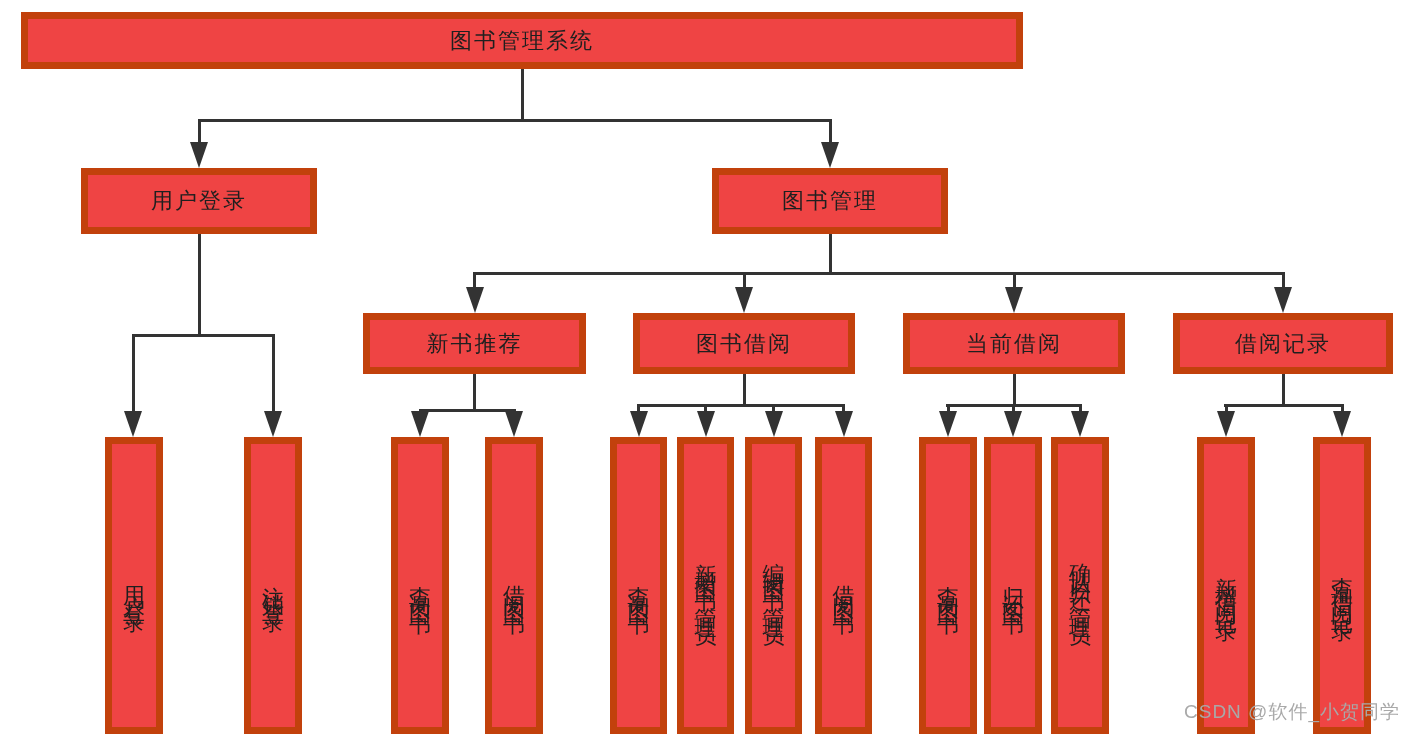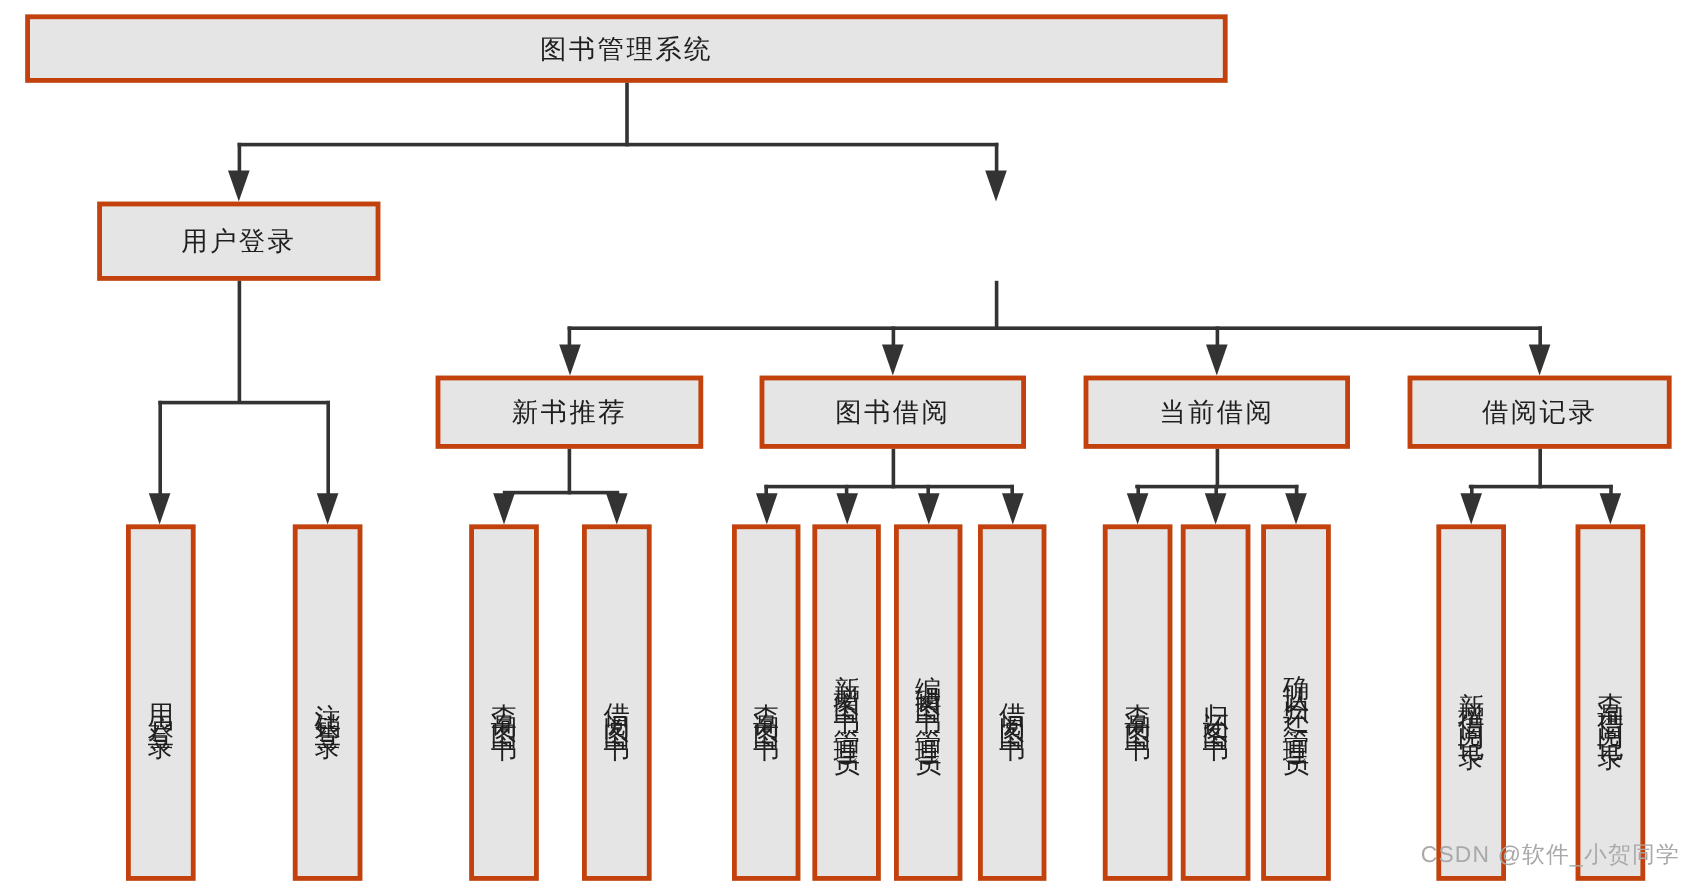--- a/index.html
+++ b/index.html
@@ -1,21 +1,21 @@
 <!DOCTYPE html>
 <html><head>
 <meta charset="utf-8">
 <style>
   html,body{margin:0;padding:0;background:#ffffff;}
   #stage{
     position:relative;width:1405px;height:747px;background:#ffffff;overflow:hidden;
     font-family:"Liberation Sans","DejaVu Sans",sans-serif;color:#1f1f1f;
   }
   .box{
-    position:absolute;border:4px solid #c2410c;background:#e5e5e5;box-sizing:border-box;
+    position:absolute;border:7px solid #c2410c;background:#ef4444;box-sizing:border-box;
     display:flex;align-items:center;justify-content:center;
     font-size:22px;letter-spacing:2px;white-space:nowrap;
   }
   .vbox{
     writing-mode:vertical-rl;text-orientation:mixed;
     font-size:22px;letter-spacing:9px;line-height:1;white-space:normal;
   }
   .vline{position:absolute;width:3px;background:#333333;}
   .hline{position:absolute;height:3px;background:#333333;}
   .arrow{
@@ -36,20 +36,21 @@
   <div class="box" style="left:21px;top:12px;width:1002px;height:57px;">图书管理系统</div>
 
   <div class="vline" style="left:521px;top:69px;height:53px;"></div>
   <div class="hline" style="left:198px;top:119px;width:634px;"></div>
   <div class="vline" style="left:198px;top:119px;height:27px;"></div>
   <div class="arrow" style="left:190px;top:142px;"></div>
   <div class="vline" style="left:829px;top:119px;height:27px;"></div>
   <div class="arrow" style="left:821px;top:142px;"></div>
 
   <div class="box" style="left:81px;top:168px;width:236px;height:66px;">用户登录</div>
+  <div class="box" style="left:712px;top:168px;width:236px;height:66px;">图书管理</div>
 
   <div class="vline" style="left:198px;top:234px;height:102px;"></div>
   <div class="hline" style="left:132px;top:334px;width:143px;"></div>
   <div class="vline" style="left:132px;top:334px;height:82px;"></div>
   <div class="arrow" style="left:124px;top:411px;"></div>
   <div class="vline" style="left:272px;top:334px;height:82px;"></div>
   <div class="arrow" style="left:264px;top:411px;"></div>
 
   <div class="vline" style="left:829px;top:234px;height:41px;"></div>
   <div class="hline" style="left:473px;top:272px;width:812px;"></div>

